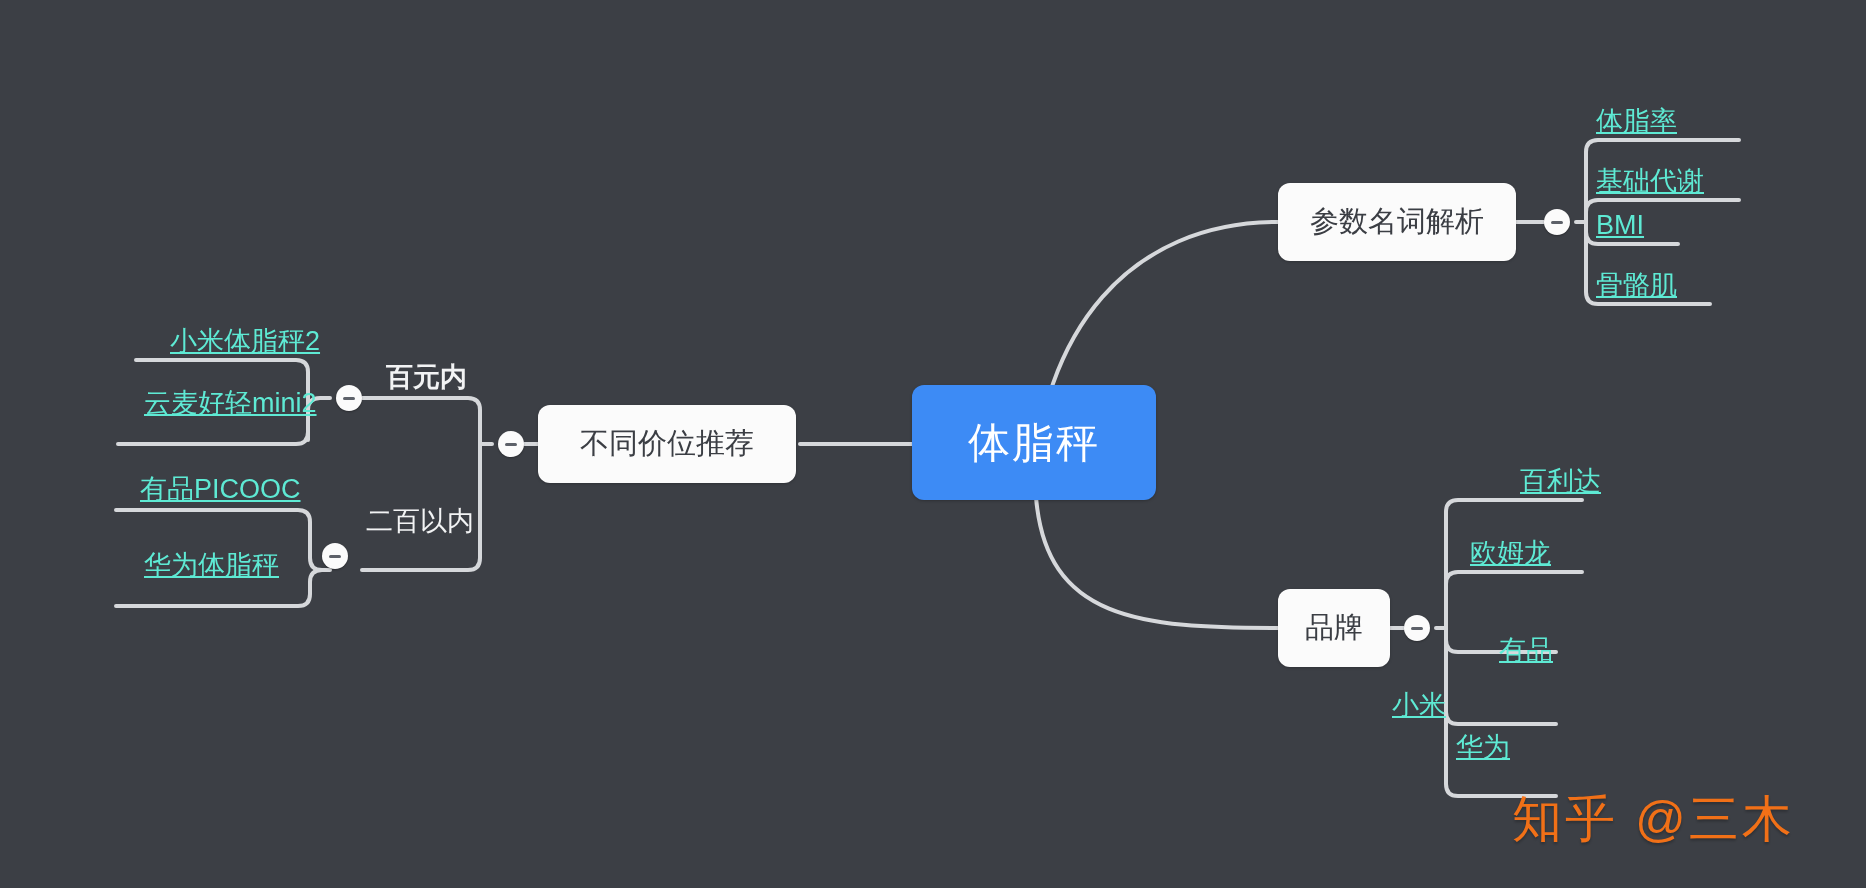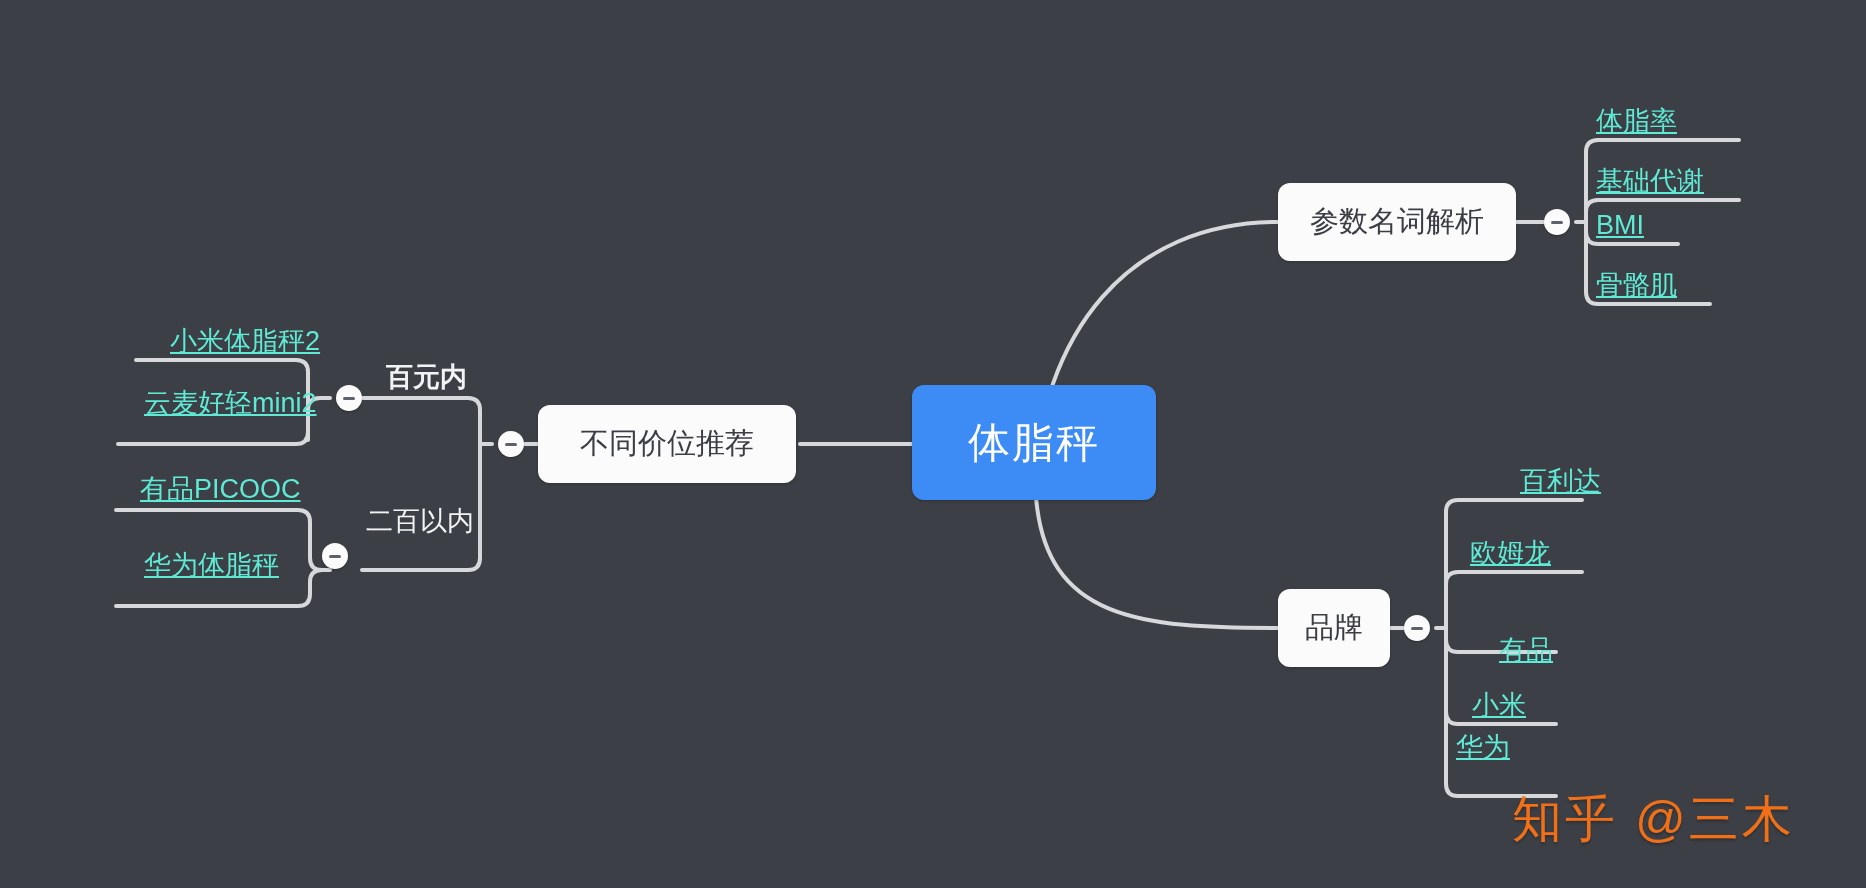--- a/index.html
+++ b/index.html
@@ -168,21 +168,21 @@
 
   <div class="node node-leaf" style="left:1516px; top:462px; width:140px; height:38px;">
     <span>百利达</span>
   </div>
   <div class="node node-leaf" style="left:1452px; top:534px; width:140px; height:38px;margin-left:14px;">
     <span>欧姆龙</span>
   </div>
   <div class="node node-leaf" style="left:1452px; top:631px; width:110px; height:38px;margin-left:43px;">
     <span>有品</span>
   </div>
-  <div class="node node-leaf" style="left:1468px; top:686px; width:110px; height:38px;">
+  <div class="node node-leaf" style="left:1388px; top:686px; width:110px; height:38px;">
     <span>小米</span>
   </div>
   <div class="node node-leaf" style="left:1452px; top:728px; width:110px; height:38px;">
     <span>华为</span>
   </div>
 
   <div class="node node-box" style="left:538px; top:405px; width:258px; height:78px;">
     <span>不同价位推荐</span>
   </div>
   <div class="toggle" style="left:498px; top:431px;"></div>

